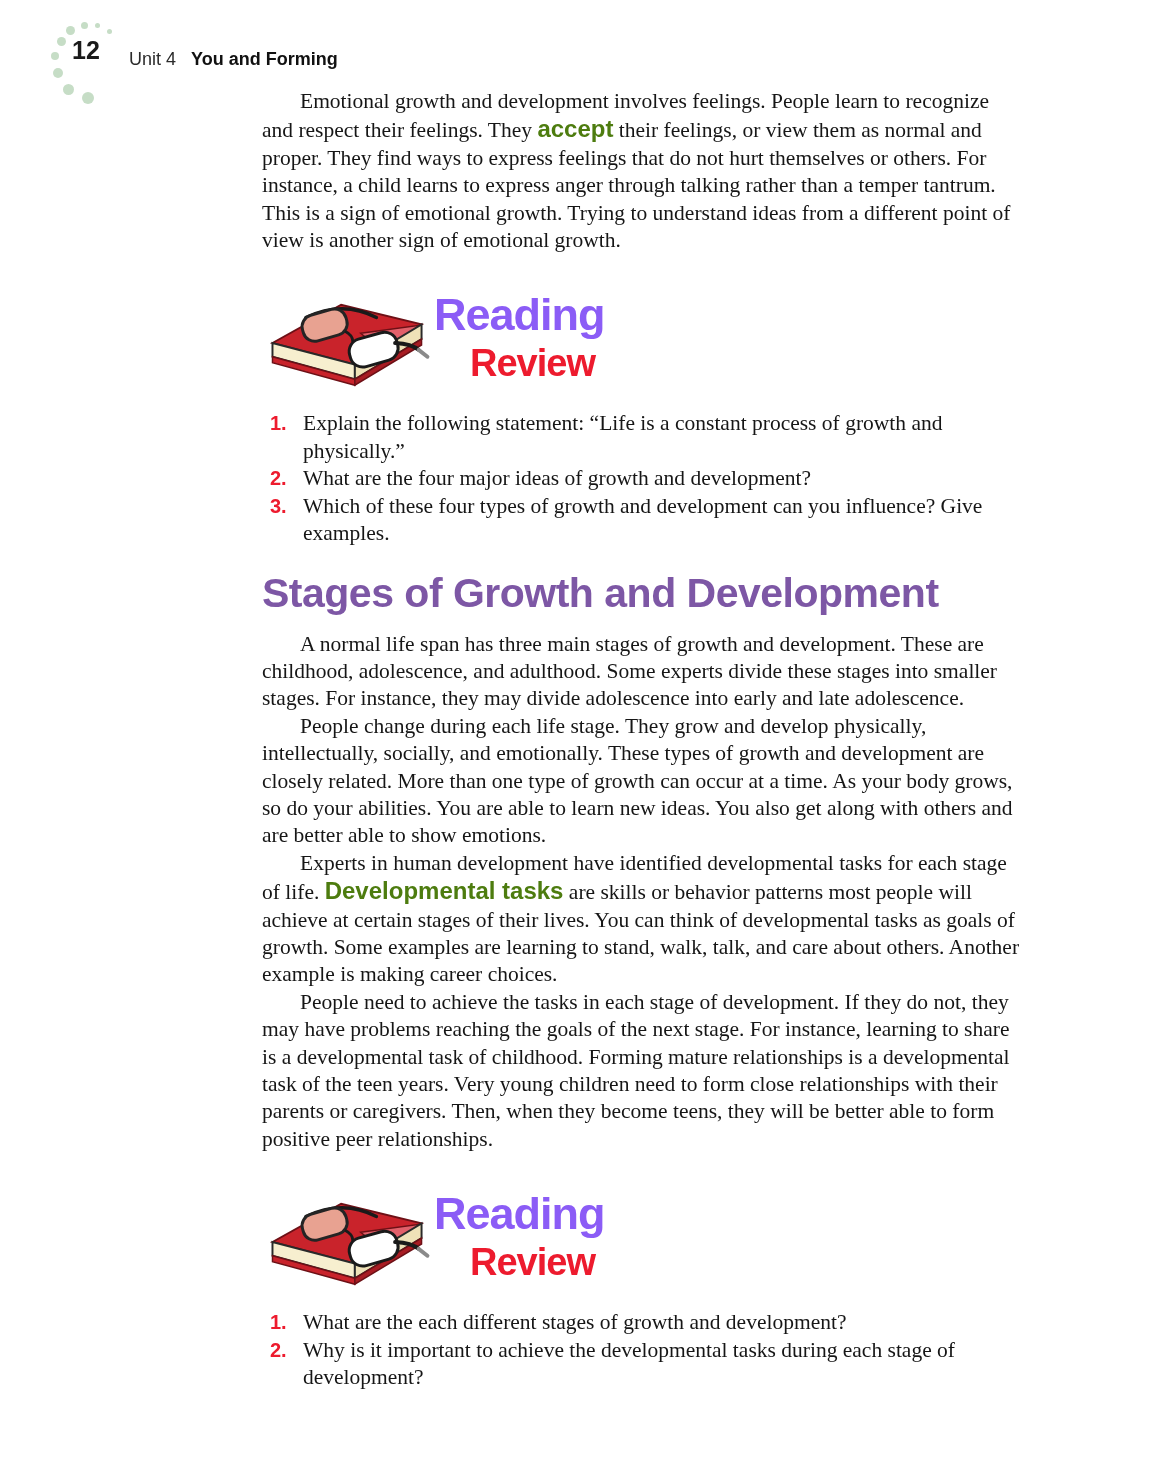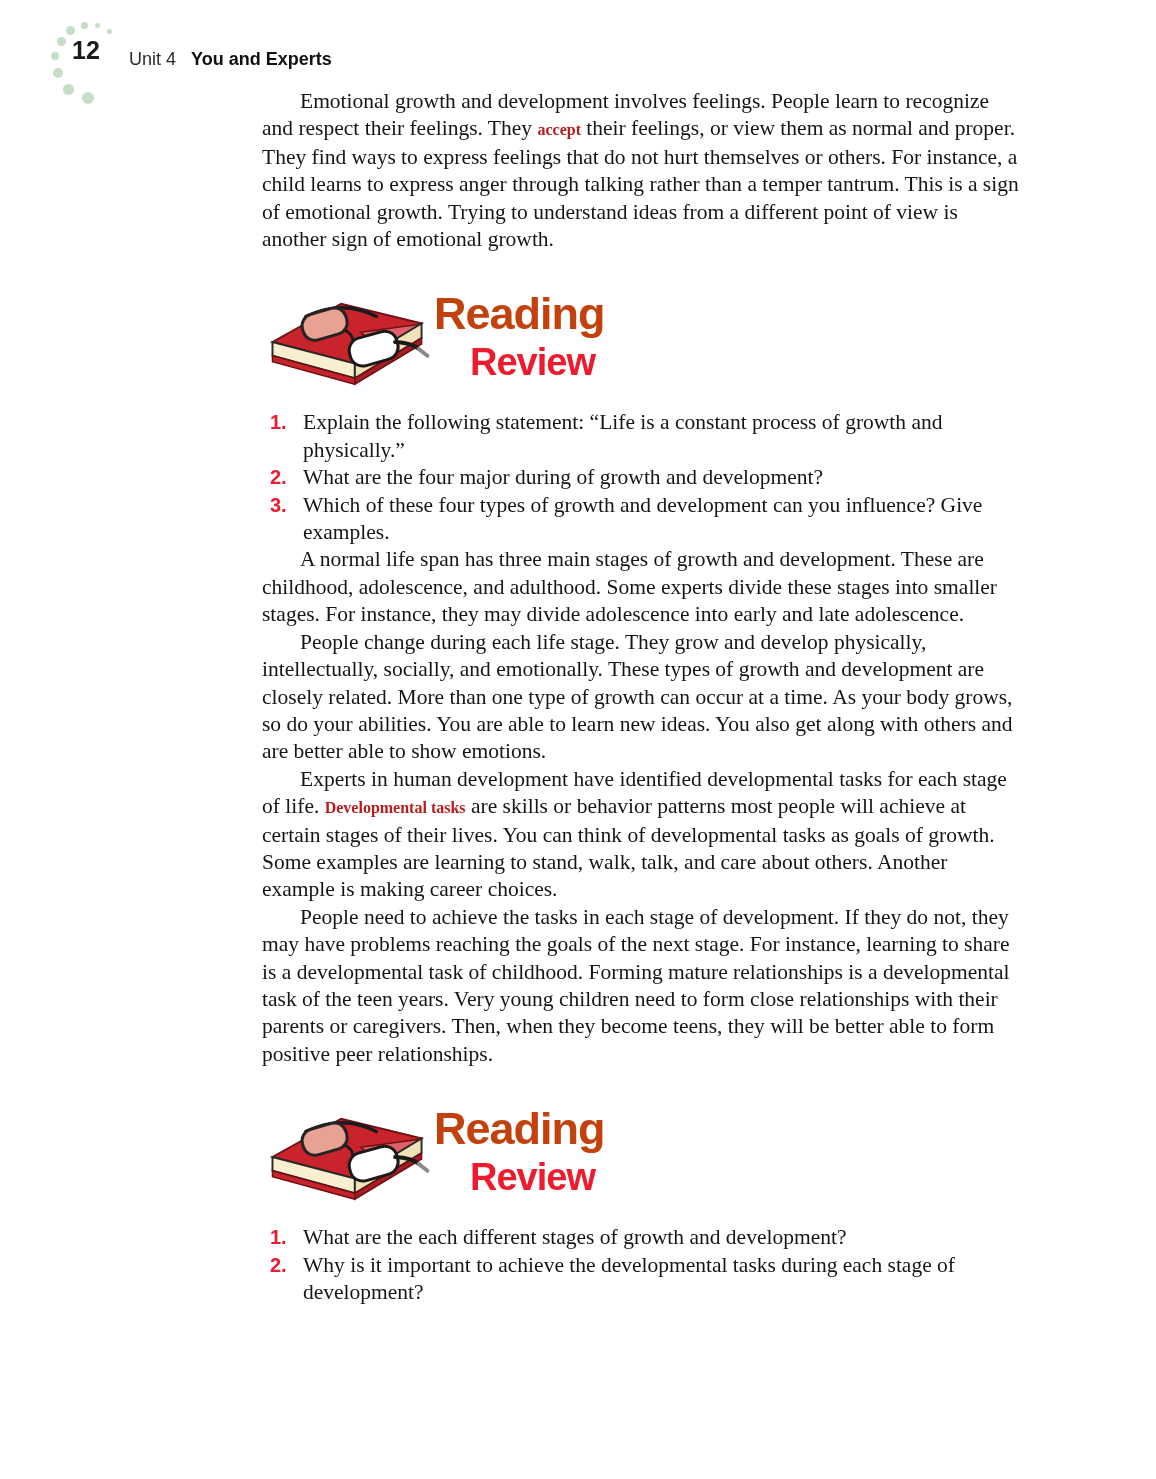--- a/index.html
+++ b/index.html
@@ -16,27 +16,27 @@
   .dots{position:absolute;left:46px;top:8px;width:74px;height:104px;}
   .dot{position:absolute;border-radius:50%;background:#c6ddc6;}
   .page-num{position:absolute;left:72px;top:36px;font:700 25px "Liberation Sans",sans-serif;color:#1a1a1a;}
   .unit-line{position:absolute;left:129px;top:49px;font:400 18px "Liberation Sans",sans-serif;color:#2b2b2b;white-space:nowrap;}
   .unit-title{font-weight:700;margin-left:15px;color:#111;}
 
   
   .content{position:absolute;left:262px;top:88px;width:762px;}
   .para{font-size:21.5px;line-height:27.4px;margin:0;text-indent:38px;}
   .italic{}
-  .kw{font-family:Liberation Serif, serif;font-weight:700;color:#b91c1c;font-size:16px;}
+  .kw{font-family:Liberation Sans, sans-serif;font-weight:700;color:#4d7c0f;font-size:24px;}
 
   
   .reading-review{position:relative;height:112px;margin:36px 0 8px 0;}
   .rr-icon{position:absolute;left:2px;top:2px;width:168px;height:102px;}
   .rr-titles{position:absolute;left:172px;top:2px;}
-  .rr-reading{font:700 45px/1 "Liberation Sans",sans-serif;color:#c2410c;letter-spacing:-1px;}
+  .rr-reading{font:700 45px/1 "Liberation Sans",sans-serif;color:#8b5cf6;letter-spacing:-1px;}
   .rr-review{font:700 38px/1 "Liberation Sans",sans-serif;color:#ed1b2e;letter-spacing:-1px;margin:7px 0 0 36px;}
 
   .qlist{list-style:none;margin:4px 0 0 0;padding:0 0 0 8px;}
   .qlist li{display:grid;grid-template-columns:33px 1fr;font-size:21.5px;line-height:27.4px;}
   .qnum{font:700 20px/27.4px "Liberation Sans",sans-serif;color:#ed1b2e;}
 
   .section-heading{font:700 41px/1.1 "Liberation Sans",sans-serif;color:#7d57a5;letter-spacing:-0.5px;margin:24px 0 14px 0;}
 </style>
 </head>
 <body>
@@ -48,21 +48,21 @@
     <span class="dot" style="left:49px;top:15px;width:5px;height:5px;"></span>
     <span class="dot" style="left:61px;top:21px;width:5px;height:5px;"></span>
     <span class="dot" style="left:11px;top:29px;width:9px;height:9px;"></span>
     <span class="dot" style="left:5px;top:44px;width:8px;height:8px;"></span>
     <span class="dot" style="left:7px;top:60px;width:10px;height:10px;"></span>
     <span class="dot" style="left:17px;top:76px;width:11px;height:11px;"></span>
     <span class="dot" style="left:36px;top:84px;width:12px;height:12px;"></span>
   </div>
   <div class="page-num">12</div>
   <div class="unit-line">
-    <span>Unit 4</span><span class="unit-title">You and Experts</span>
+    <span>Unit 4</span><span class="unit-title">You and Forming</span>
   </div>
 </div>
 
 <div class="content">
 
   <p class="para"><span class="italic">Emotional growth and development</span><span> involves feelings. People learn to recognize and respect their feelings. They </span><span class="kw">accept</span><span> their feelings, or view them as normal and proper. They find ways to express feelings that do not hurt themselves or others. For instance, a child learns to express anger through talking rather than a temper tantrum. This is a sign of emotional growth. Trying to understand ideas from a different point of view is another sign of emotional growth.</span></p>
 
   <div class="reading-review">
     <svg class="rr-icon" viewBox="0 0 170 104" aria-hidden="true">
       <g id="bookdef">
@@ -100,28 +100,29 @@
     </div>
   </div>
 
   <ol class="qlist">
     <li>
         <span class="qnum">1.</span>
         <span>Explain the following statement: “Life is a constant process of growth and physically.”</span>
       </li>
     <li>
         <span class="qnum">2.</span>
-        <span>What are the four major during of growth and development?</span>
+        <span>What are the four major ideas of growth and development?</span>
       </li>
     <li>
         <span class="qnum">3.</span>
         <span>Which of these four types of growth and development can you influence? Give examples.</span>
       </li>
   </ol>
 
+  <h1 class="section-heading">Stages of Growth and Development</h1>
 
   <p class="para"><span>A normal life span has three main stages of growth and development. These are </span><span class="italic">childhood</span><span>, </span><span class="italic">adolescence</span><span>, and </span><span class="italic">adulthood</span><span>. Some experts divide these stages into smaller stages. For instance, they may divide adolescence into early and late adolescence.</span></p>
 
   <p class="para">People change during each life stage. They grow and develop physically, intellectually, socially, and emotionally. These types of growth and development are closely related. More than one type of growth can occur at a time. As your body grows, so do your abilities. You are able to learn new ideas. You also get along with others and are better able to show emotions.</p>
 
   <p class="para"><span>Experts in human development have identified developmental tasks for each stage of life. </span><span class="kw">Developmental tasks</span><span> are skills or behavior patterns most people will achieve at certain stages of their lives. You can think of developmental tasks as goals of growth. Some examples are learning to stand, walk, talk, and care about others. Another example is making career choices.</span></p>
 
   <p class="para">People need to achieve the tasks in each stage of development. If they do not, they may have problems reaching the goals of the next stage. For instance, learning to share is a developmental task of childhood. Forming mature relationships is a developmental task of the teen years. Very young children need to form close relationships with their parents or caregivers. Then, when they become teens, they will be better able to form positive peer relationships.</p>
 
   <div class="reading-review">

